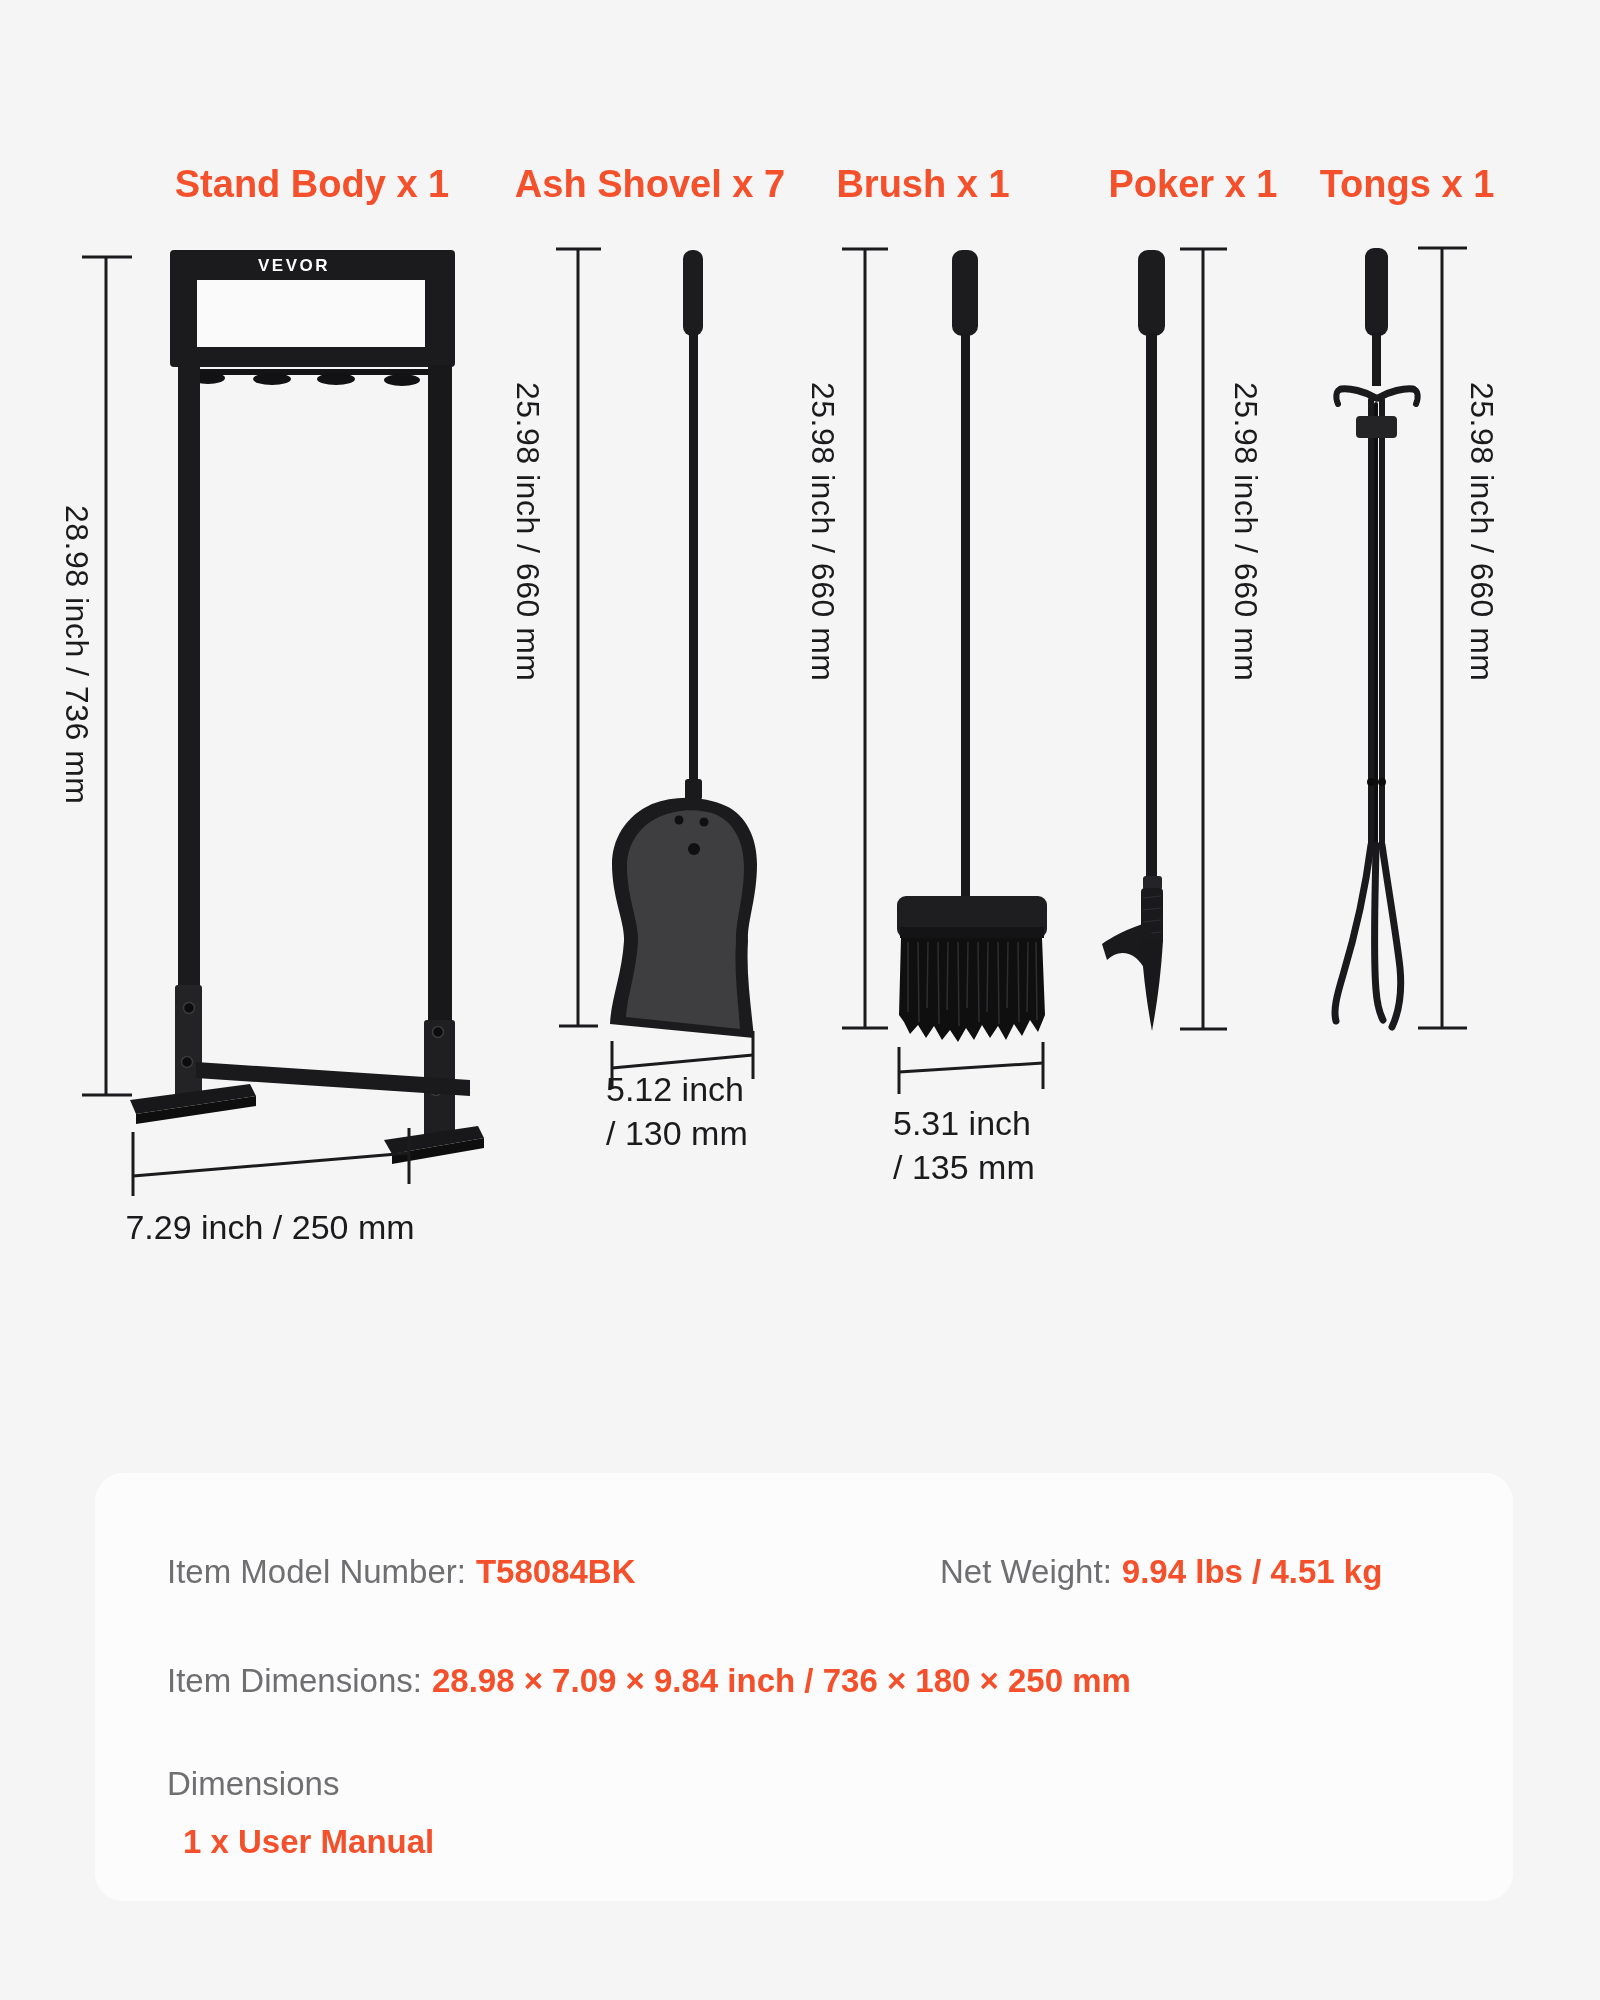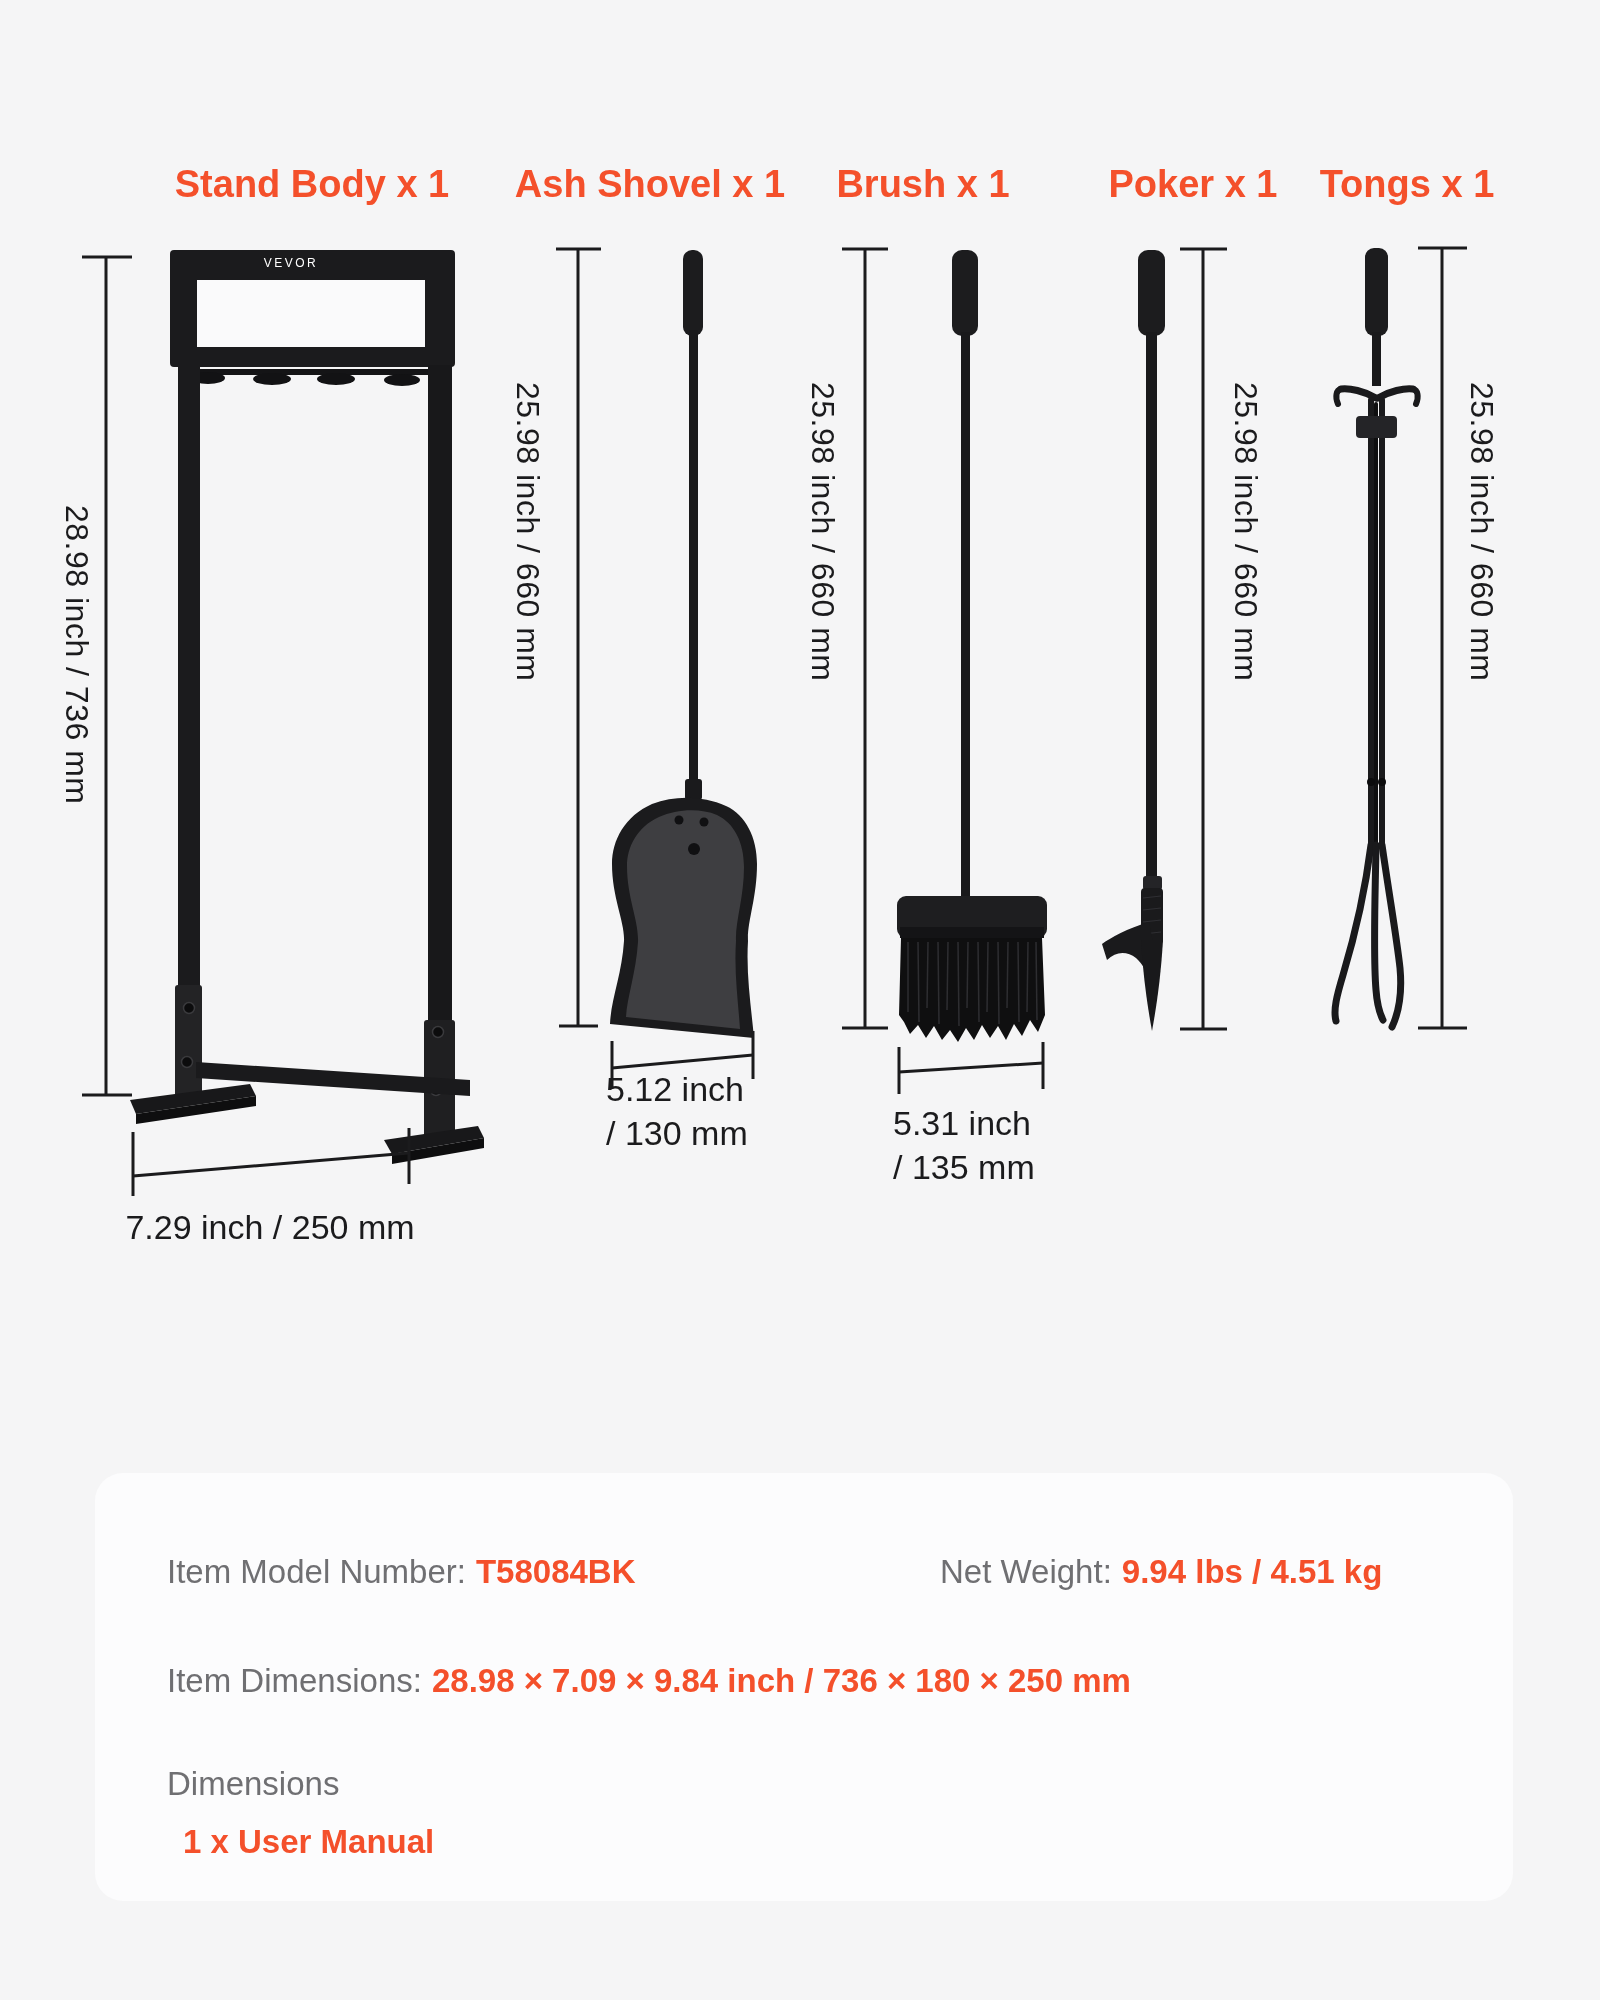--- a/index.html
+++ b/index.html
@@ -18,37 +18,37 @@
   .vdim{
     position:absolute;writing-mode:vertical-rl;
     font-size:32px;color:var(--ink);white-space:nowrap;letter-spacing:0.5px;
   }
   .hdim{
     position:absolute;font-size:34px;color:var(--ink);white-space:nowrap;line-height:1.28;
   }
   .hdim.center{transform:translateX(-50%);}
   .vevor-logo{
     position:absolute;left:258px;top:256px;width:66px;text-align:center;
-    font-size:12px;font-weight:400;color:#ffffff;letter-spacing:2.5px;
+    font-size:17px;font-weight:700;color:#ffffff;letter-spacing:2.5px;
   }
   .card{
     position:absolute;left:95px;top:1473px;width:1418px;height:428px;
     background:var(--card);border-radius:28px;
   }
   .card .row{position:absolute;font-size:33px;color:var(--gray);white-space:nowrap;}
   .card .val{color:var(--accent);font-weight:700;margin-left:10px;}
   .card .val.noind{margin-left:16px;}
 </style>
 </head>
 <body>
 
 <div class="canvas">
 
   <div class="plabel" style="left:312px">Stand Body x 1</div>
-  <div class="plabel" style="left:650px">Ash Shovel x 1</div>
+  <div class="plabel" style="left:650px">Ash Shovel x 7</div>
   <div class="plabel" style="left:923px">Brush x 1</div>
   <div class="plabel" style="left:1193px">Poker x 1</div>
   <div class="plabel" style="left:1407px">Tongs x 1</div>
 
   <svg class="scene" width="1600" height="1300" viewBox="0 0 1600 1300">
 
     <g>
       <rect x="170" y="250" width="285" height="117" fill="#1b1b1d" rx="4"></rect>
       <rect x="197" y="280" width="228" height="67" fill="#fafafb"></rect>
       <rect x="180" y="369" width="266" height="6" fill="#141416"></rect>

